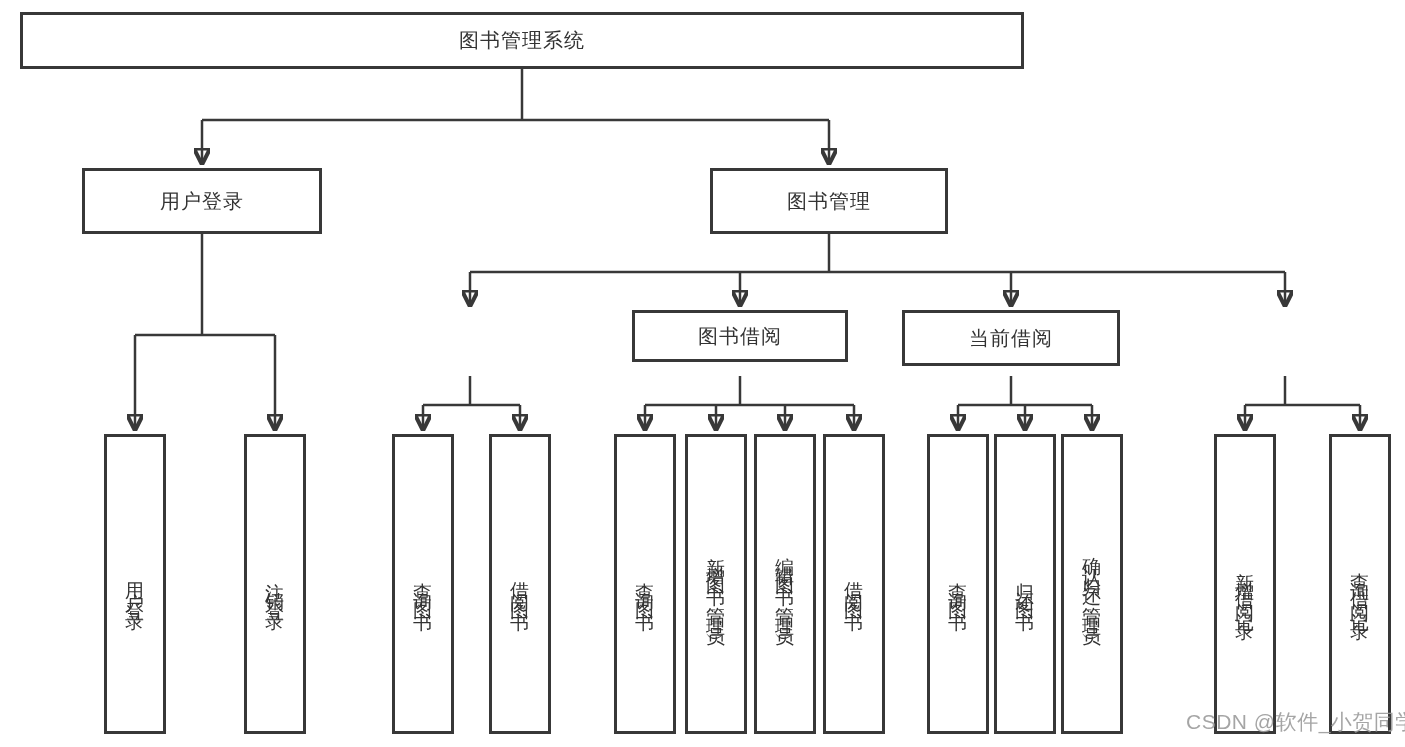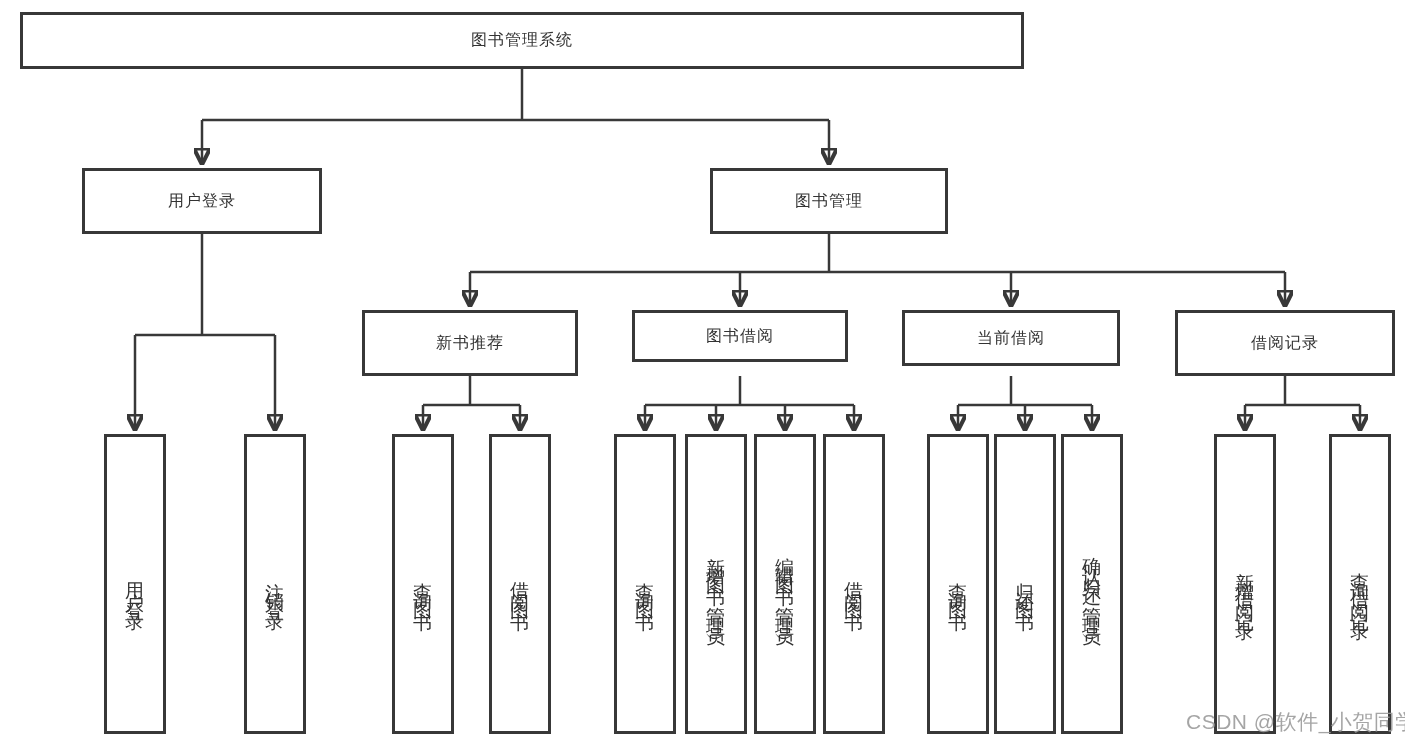--- a/index.html
+++ b/index.html
@@ -10,21 +10,21 @@
   }
   #canvas{position:absolute;left:0;top:0;width:1405px;height:747px;}
   svg.connectors{position:absolute;left:0;top:0;width:1405px;height:747px;z-index:1;}
   svg.connectors line, svg.connectors path{stroke:#383838;stroke-width:2.5;fill:none;}
   .box{
     position:absolute;box-sizing:border-box;background:#ffffff;
     border:3px solid #383838;color:#333333;
     display:flex;align-items:center;justify-content:center;
     z-index:2;text-align:center;
   }
-  .hbox{font-size:16px;letter-spacing:1px;}
+  .hbox{font-size:20px;letter-spacing:1px;}
   .vbox{
     writing-mode:vertical-rl;text-orientation:mixed;
     font-size:19px;letter-spacing:10px;line-height:1;
     padding-top:6px;
   }
   .watermark{
     position:absolute;z-index:3;
     left:1186px;top:708px;width:220px;
     font-size:21px;color:rgba(155,155,155,0.9);
     white-space:nowrap;letter-spacing:0.5px;
@@ -81,24 +81,22 @@
     <path d="M1245,405 H1360"></path>
     <line x1="1245" y1="405" x2="1245" y2="429" marker-end="url(#ah)"></line>
     <line x1="1360" y1="405" x2="1360" y2="429" marker-end="url(#ah)"></line>
   </svg>
 
   <div class="box hbox" style="left:20px;top:12px;width:1004px;height:57px;">图书管理系统</div>
 
   <div class="box hbox" style="left:82px;top:168px;width:240px;height:66px;">用户登录</div>
   <div class="box hbox" style="left:710px;top:168px;width:238px;height:66px;font-family:Liberation Mono, monospace;">图书管理</div>
 
-  <div class="box hbox" style="left:362px;top:310px;width:216px;height:66px;">新书推荐</div>
   <div class="box hbox" style="left:632px;top:310px;width:216px;height:52px;">图书借阅</div>
   <div class="box hbox" style="left:902px;top:310px;width:218px;height:56px;">当前借阅</div>
-  <div class="box hbox" style="left:1175px;top:310px;width:220px;height:66px;">借阅记录</div>
 
   <div class="box vbox" style="left:104px;top:434px;width:62px;height:300px;">用户登录</div>
   <div class="box vbox" style="left:244px;top:434px;width:62px;height:300px;">注销登录</div>
 
   <div class="box vbox" style="left:392px;top:434px;width:62px;height:300px;">查询图书</div>
   <div class="box vbox" style="left:489px;top:434px;width:62px;height:300px;">借阅图书</div>
 
   <div class="box vbox" style="left:614px;top:434px;width:62px;height:300px;">查询图书</div>
   <div class="box vbox" style="left:685px;top:434px;width:62px;height:300px;">新增图书（管理员）</div>
   <div class="box vbox" style="left:754px;top:434px;width:62px;height:300px;">编辑图书（管理员）</div>

